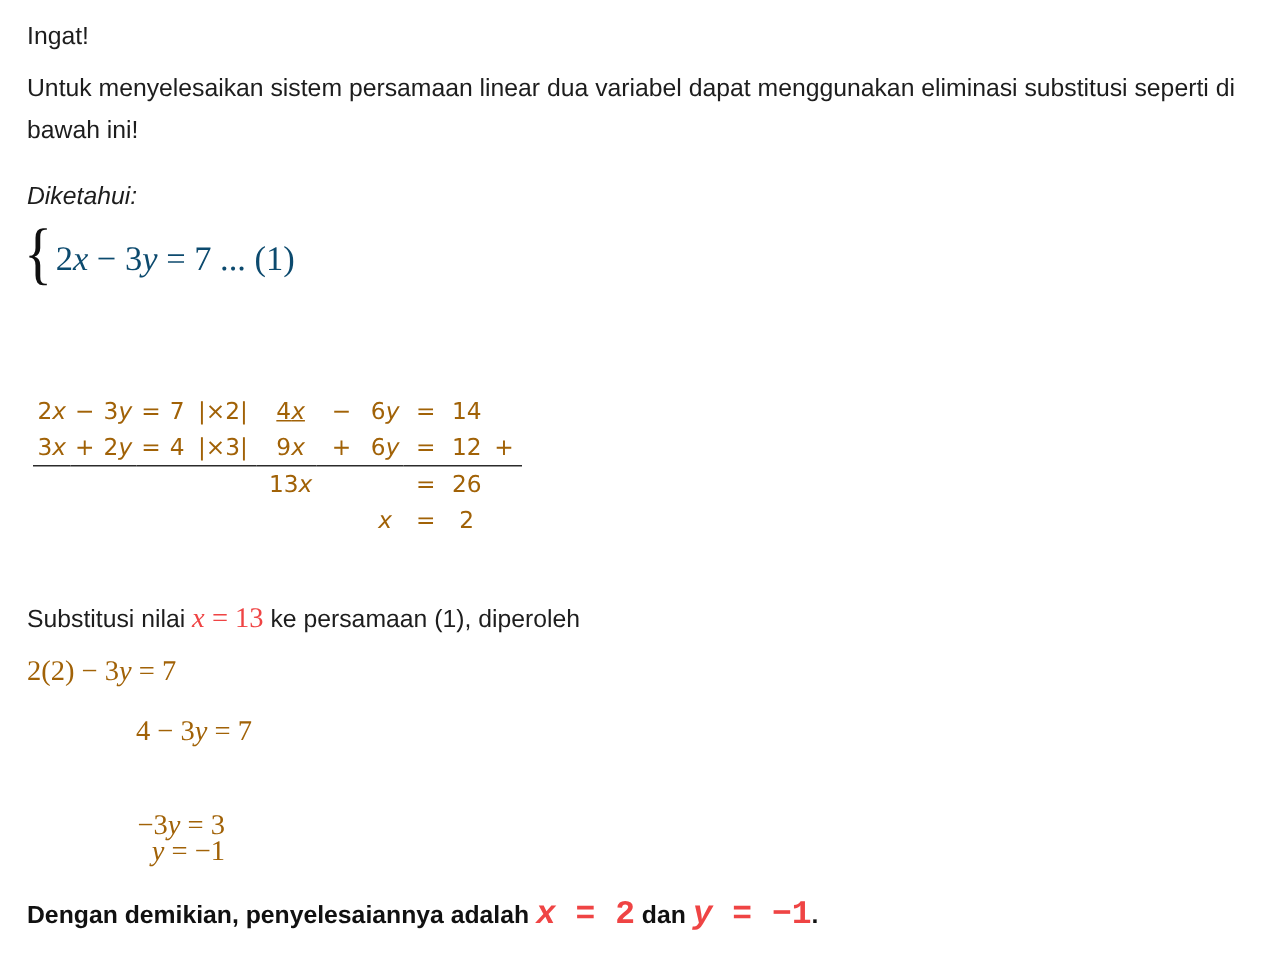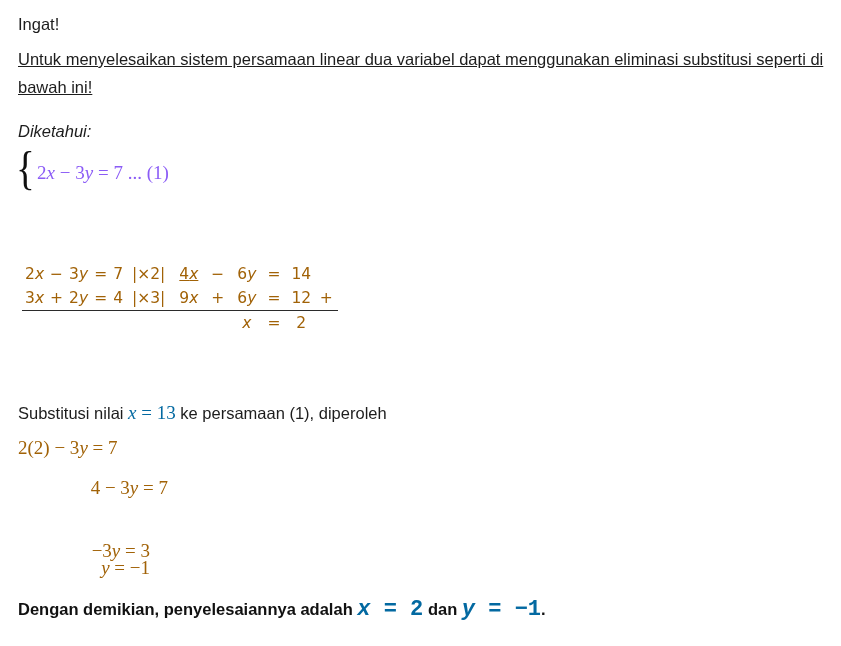--- a/index.html
+++ b/index.html
@@ -23,27 +23,27 @@
   }
   .abs { position: absolute; white-space: nowrap; }
 
   
   .para {
     font-family: "Liberation Sans", sans-serif;
     font-size: 16.5px;
     line-height: 28px;
     color: #1d1d1d;
   }
-  .para-wrap { white-space: normal; text-decoration: underline; }
+  .para-wrap { white-space: normal; }
 
   
   .math {
     font-family: "Liberation Serif", serif;
     font-size: 19px;
-    color: #0369a1;
+    color: #ef4444;
   }
 
   
   .system {
     position: absolute;
     display: flex;
     align-items: stretch;
   }
   .brace {
     font-family: "Liberation Serif", serif;
@@ -54,23 +54,23 @@
     transform-origin: left center;
     margin-right: -1px;
   }
   .system-rows {
     display: flex;
     flex-direction: column;
     justify-content: center;
   }
   .system-rows > div {
     font-family: "Liberation Serif", serif;
-    font-size: 19px;
+    font-size: 23px;
     line-height: 21px;
-    color: #8b5cf6;
+    color: #0c4a6e;
   }
 
   
   .elim {
     position: absolute;
     font-family: "DejaVu Sans", sans-serif;
     font-size: 15.5px;
     color: #a16207;
     border-collapse: collapse;
   }
@@ -156,20 +156,34 @@
         <td class="num">12</td>
         <td class="num">+</td>
       </tr>
       <tr>
         <td class="blank"></td>
         <td class="blank"></td>
         <td class="blank"></td>
         <td class="blank"></td>
         <td class="blank"></td>
         <td class="blank"></td>
+        <td class="num" style="padding-left:8px;">13<i>x</i></td>
+        <td class="blank"></td>
+        <td class="blank"></td>
+        <td class="num" style="padding-left:8px;padding-right:8px;">=</td>
+        <td class="num">26</td>
+        <td class="blank"></td>
+      </tr>
+      <tr>
+        <td class="blank"></td>
+        <td class="blank"></td>
+        <td class="blank"></td>
+        <td class="blank"></td>
+        <td class="blank"></td>
+        <td class="blank"></td>
         <td class="blank"></td>
         <td class="blank"></td>
         <td class="num t-var"><i>x</i></td>
         <td class="num" style="padding-left:8px;padding-right:8px;">=</td>
         <td class="num">2</td>
         <td class="blank"></td>
       </tr>
     </tbody>
   </table>
 

